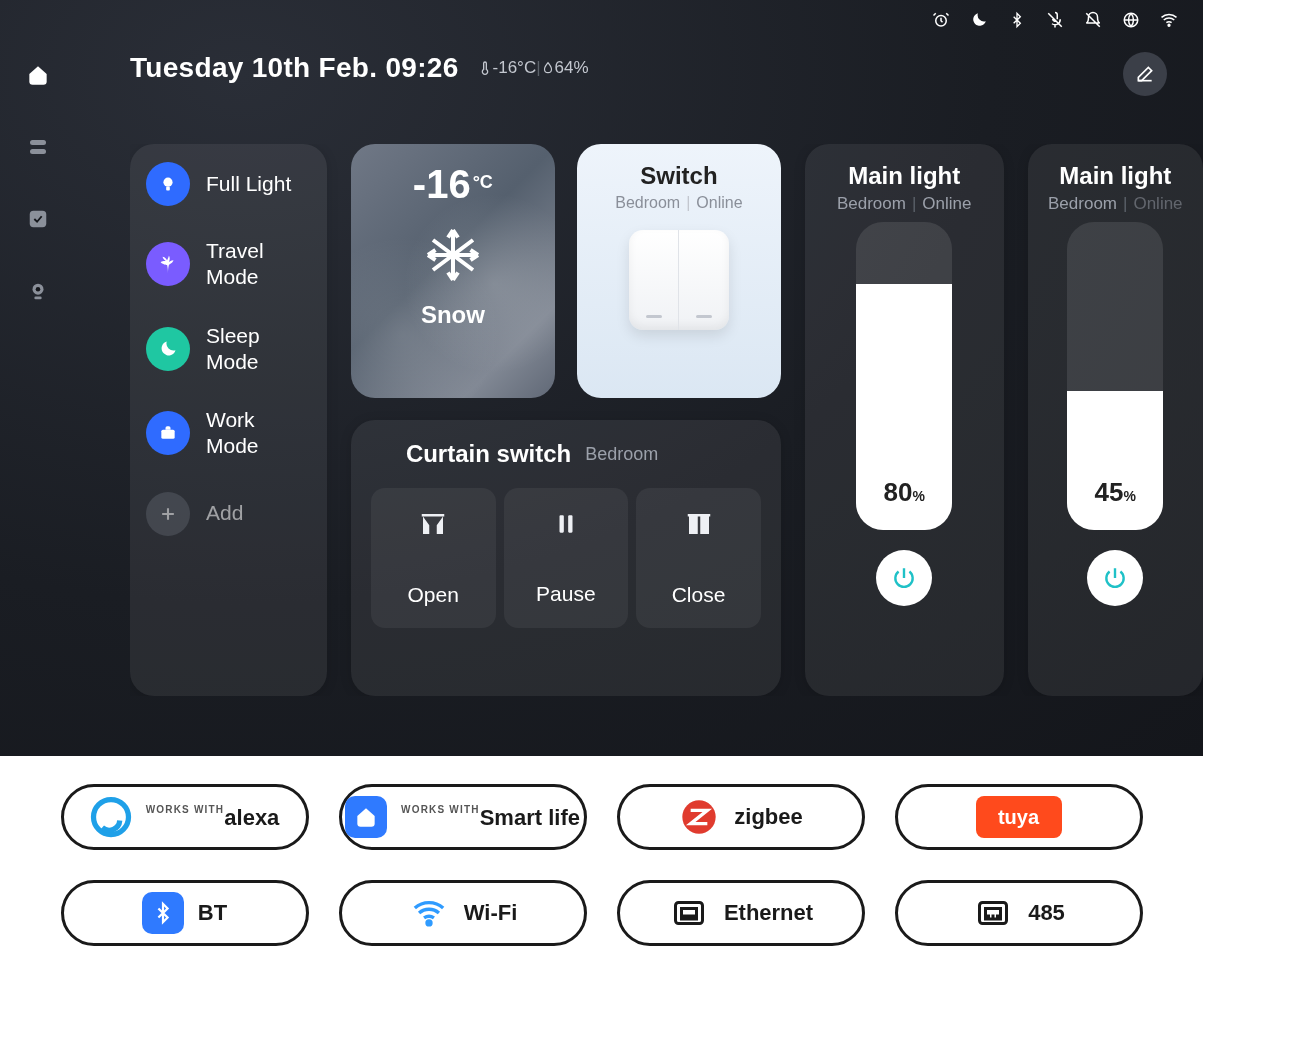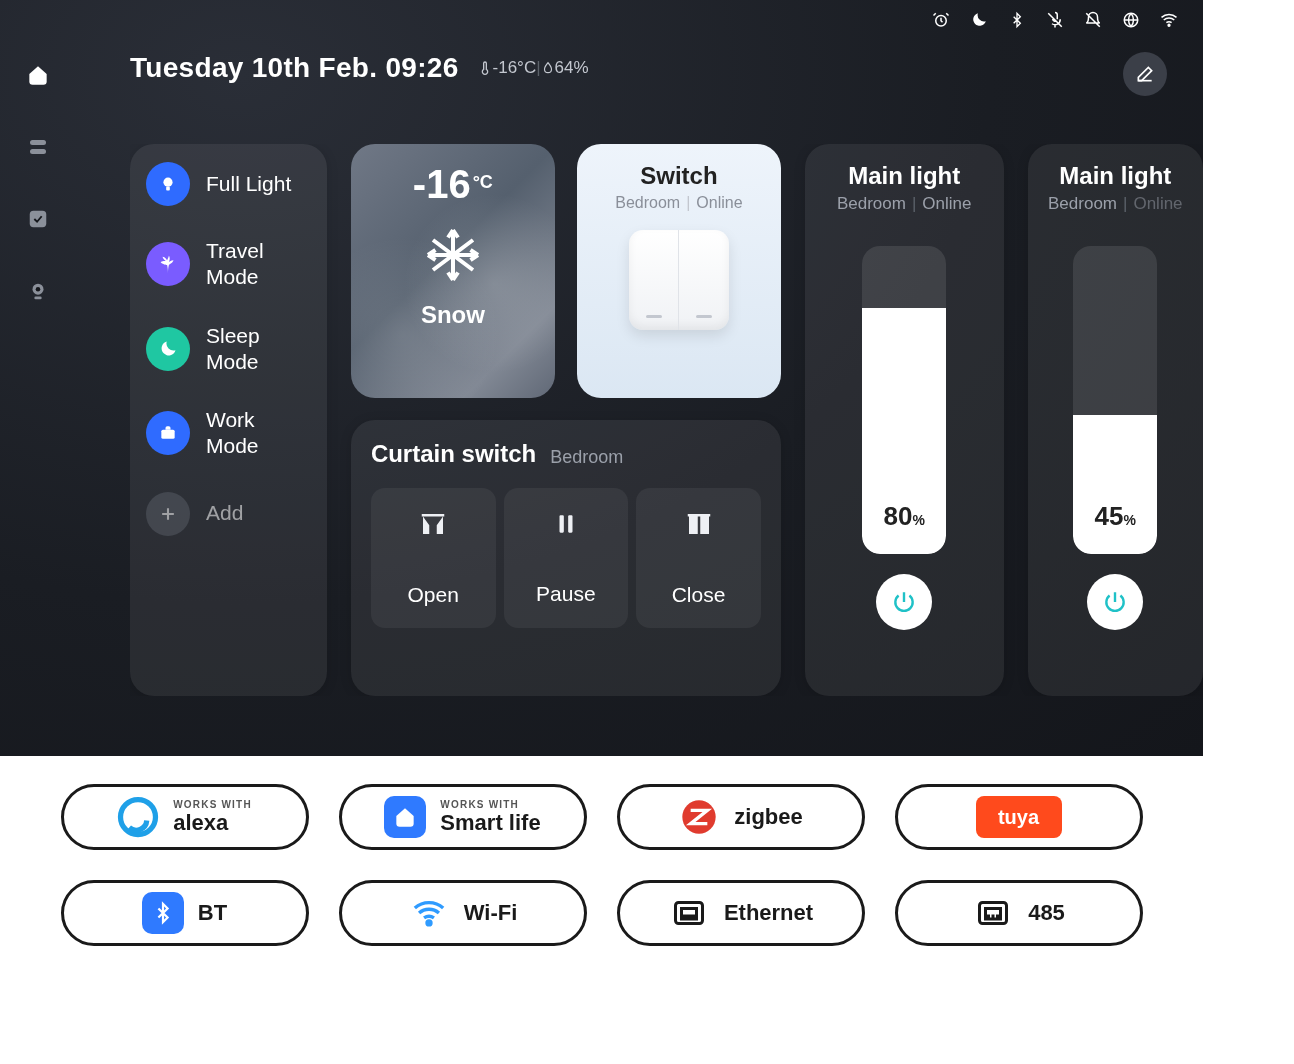--- a/index.html
+++ b/index.html
@@ -49,45 +49,45 @@
 .switch-card { width:204px; height:254px; border-radius:24px; background:linear-gradient(180deg,#eef4fb 0%, #dbe7f3 100%); display:flex; flex-direction:column; align-items:center; padding:18px 9px; }
 .switch-card .title { font-size:24px; font-weight:700; color:#222; }
 .switch-card .subtitle { font-size:16px; color:#8a8f99; margin-top:4px; }
 .switch-card .subtitle .sepv { color:#c3c7cf; margin:0 6px;}
 .switch-img { margin-top:18px; width:100px; height:100px; border-radius:14px; background:linear-gradient(180deg,#fff 0%,#f0f2f5 100%); box-shadow:inset 0 -4px 10px rgba(0,0,0,0.06), 0 6px 14px rgba(0,0,0,0.1); display:flex; }
 .switch-img div { flex:1; border-right:1px solid #e0e3e8; position:relative; }
 .switch-img div:last-child { border-right:none; }
 .switch-img div::after { content:""; position:absolute; bottom:12px; left:50%; transform:translateX(-50%); width:16px; height:3px; background:#c3c7cf; border-radius:2px; }
 
 .curtain-card { flex:1; padding:20px 20px 24px; display:flex; flex-direction:column; }
-.curtain-head { display:flex; align-items:flex-end; gap:14px; }
+.curtain-head { display:flex; align-items:center; gap:14px;margin-left:35px; }
 .curtain-head .title { font-size:24px; font-weight:700; color:#fff; }
 .curtain-head .room { font-size:18px; color:#9ba0aa; }
 .curtain-controls { margin-top:20px; display:flex; gap:8px; }
 .cbtn { flex:1; height:140px; border-radius:14px; background:rgba(255,255,255,0.06); display:flex; flex-direction:column; align-items:center; justify-content:center; gap:16px; cursor:pointer; }
 .cbtn .cicon { color:#eef0f4; }
 .cbtn .clabel { font-size:21px; color:#fff; font-weight:500;margin-top:24px; }
 
 
 .light-card { width:204px; display:flex; flex-direction:column; align-items:center; padding:18px 14px 22px; }
 .light-card .title { font-size:24px; font-weight:700; color:#fff; }
 .light-card .subtitle { font-size:17px; color:#9ba0aa; margin-top:4px; }
 .light-card .subtitle .sepv { color:#5b6169; margin:0 6px;}
-.slider { margin-top:32px; width:84px; height:308px; border-radius:18px; background:rgba(255,255,255,0.1); position:relative; overflow:hidden; }
+.slider { margin-top:8px; width:96px; height:308px; border-radius:27px; background:rgba(255,255,255,0.1); position:relative; overflow:hidden; }
 .slider .fill { position:absolute; left:0; right:0; bottom:0; background:#fff; border-radius:0 0 18px 18px; }
 .slider .pct { position:absolute; left:0; right:0; bottom:22px; text-align:center; font-size:26px; font-weight:800; color:#222; }
 .slider .pct .sm { font-size:14px; font-weight:700; }
 .powerbtn { margin-top:20px; width:56px; height:56px; border-radius:50%; background:#fff; display:flex; align-items:center; justify-content:center; cursor:pointer; }
 
 
 .badges { position:absolute; left:0; top:756px; width:1203px; padding:28px 30px 30px; background:#fff; display:flex; flex-direction:column; gap:30px; }
 .badge-row { display:flex; gap:30px; justify-content:center; }
 .badge { width:248px; height:66px; border:3px solid #1a1a1a; border-radius:40px; display:flex; align-items:center; justify-content:center; gap:14px; font-size:22px; font-weight:700; color:#1a1a1a; }
 .badge .bicon { width:42px; height:42px; display:flex; align-items:center; justify-content:center; border-radius:10px; }
-.badge .stack { display:flex; flex-direction:column; line-height:1; }
+.badge .stack { display:flex; flex-direction:row; line-height:1; }
 .badge .stack .small { font-size:10px; font-weight:700; letter-spacing:1.2px; color:#555;}
 .badge .stack .big { font-size:22px; font-weight:700; margin-top:2px;}
 </style>
 </head>
 <body>
 
 <div class="panel">
 
   <div class="statusbar">
     <span class="sicon">

